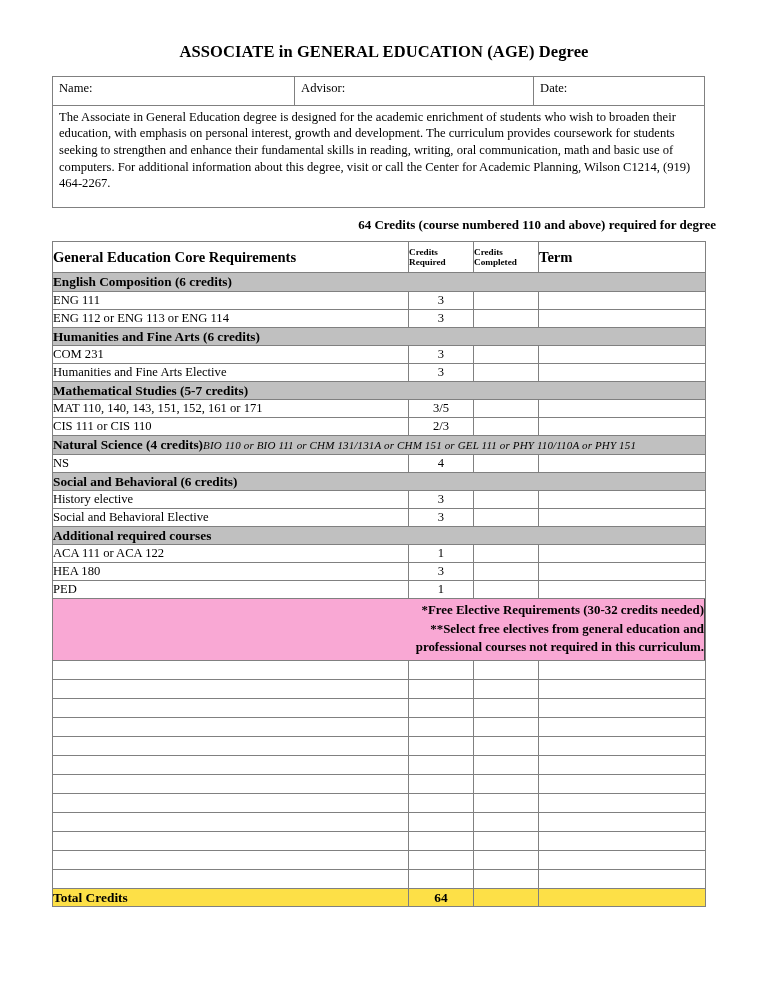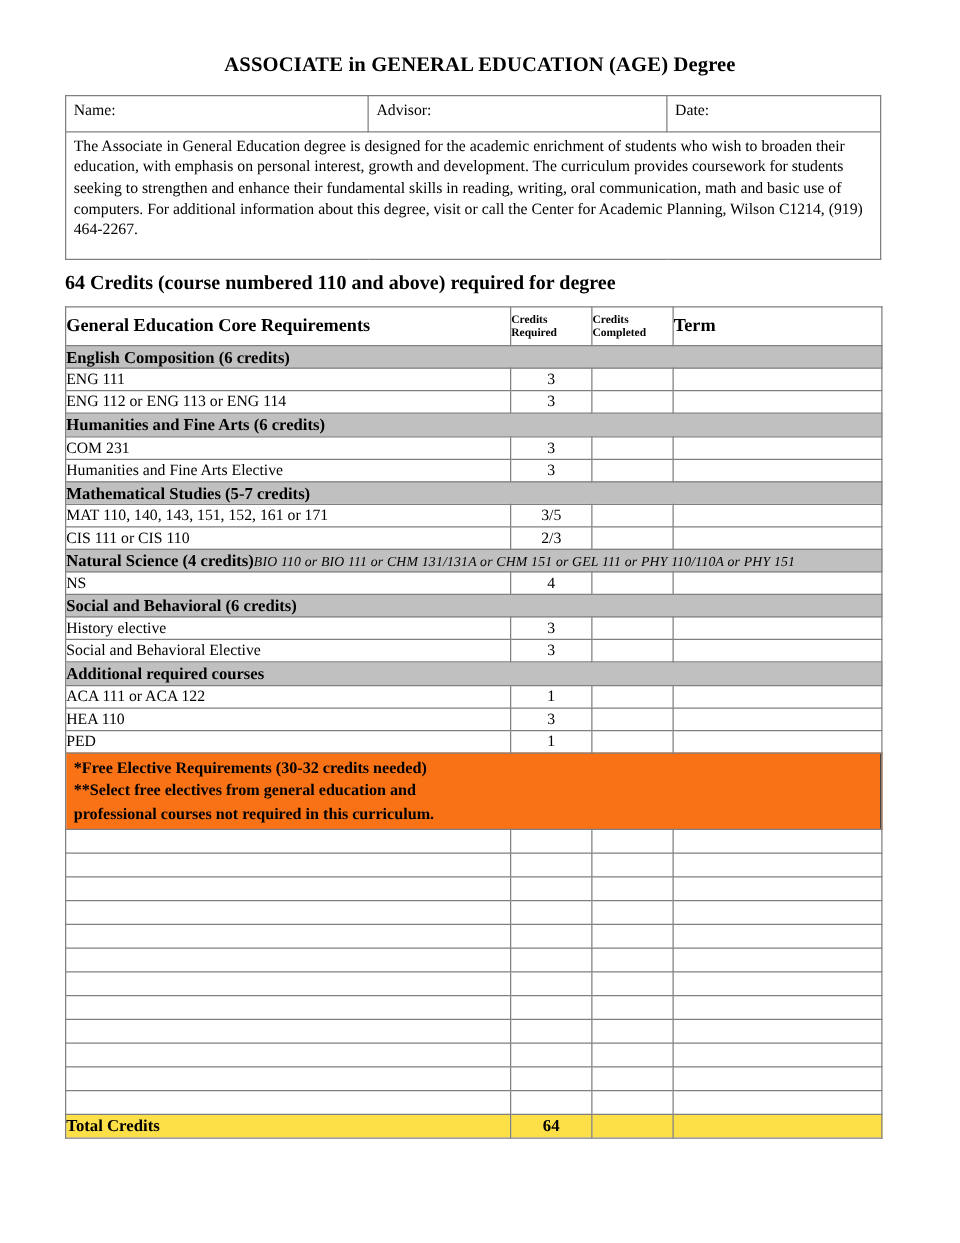--- a/index.html
+++ b/index.html
@@ -50,22 +50,22 @@
   td.info-date { width: 161px; }
   td.info-desc {
     height: 102px;
     padding: 6px 8px 6px 6px;
     line-height: 1.52;
     font-size: 13.1px;
   }
 
   
   .credits-line {
-    text-align: left;
-    font-size: 16px;
+    text-align: right;
+    font-size: 13px;
     font-weight: bold;
     margin: 9px 0 9px 0;
     line-height: 1.2;
   }
 
   
   table.req-table {
     width: 653px;
     border-collapse: collapse;
     table-layout: fixed;
@@ -121,21 +121,21 @@
     line-height: 1.35;
   }
   .course-credits {
     font-size: 12.6px;
     text-align: center;
     line-height: 1.35;
   }
   .cell-blank { }
 
   
-  tr.free-row td { background: #f97316; }
+  tr.free-row td { background: #f9a8d4; text-align: right; }
   .free-box {
     border: 1px solid #505050;
     border-left: none;
     border-top: none;
     border-bottom: none;
     padding: 0;
   }
   .free-text {
     font-size: 12.9px;
     font-weight: bold;
@@ -282,21 +282,21 @@
       <tr class="section-row">
         <td class="section-label" colspan="4">Additional required courses</td>
       </tr>
       <tr class="course-row">
         <td class="course-name">ACA 111 or ACA 122</td>
         <td class="course-credits">1</td>
         <td class="cell-blank"></td>
         <td class="cell-blank"></td>
       </tr>
       <tr class="course-row">
-        <td class="course-name">HEA 110</td>
+        <td class="course-name">HEA 180</td>
         <td class="course-credits">3</td>
         <td class="cell-blank"></td>
         <td class="cell-blank"></td>
       </tr>
       <tr class="course-row">
         <td class="course-name">PED</td>
         <td class="course-credits">1</td>
         <td class="cell-blank"></td>
         <td class="cell-blank"></td>
       </tr>

